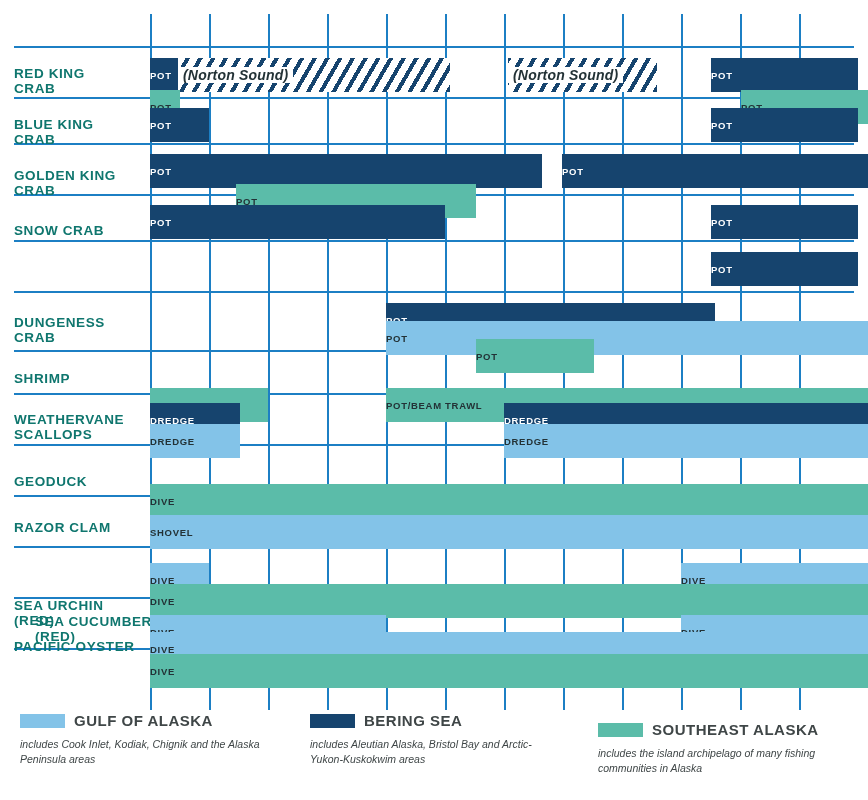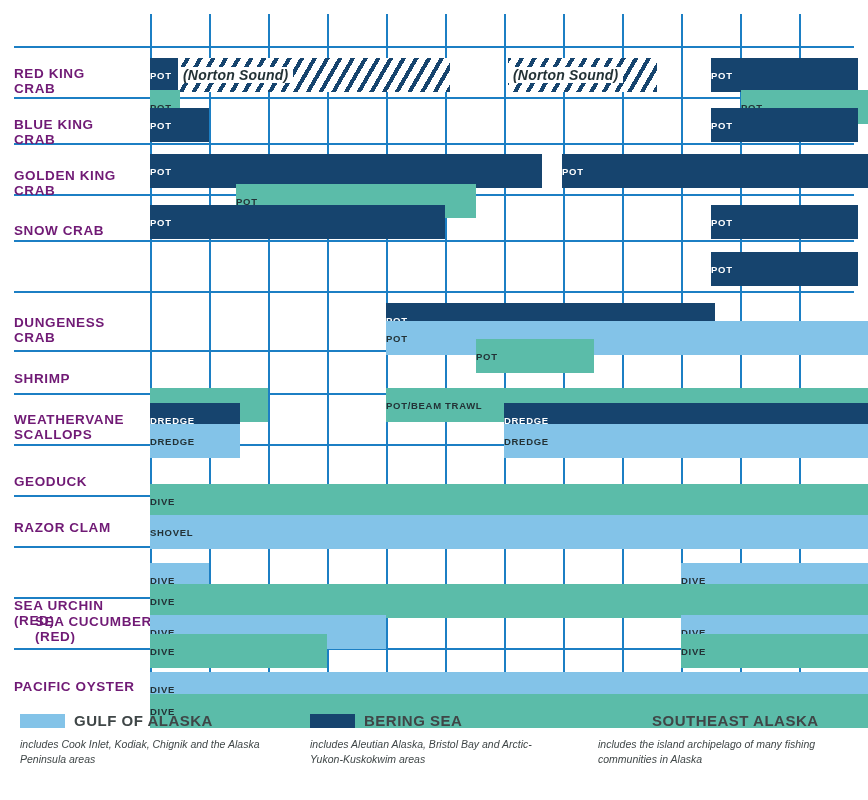--- a/index.html
+++ b/index.html
@@ -13,21 +13,21 @@
 
   
   .grid-layer{position:absolute;left:0;top:0;width:868px;height:710px;pointer-events:none;}
   .vline{position:absolute;top:14px;width:2px;background:#1C7FC4;}
   .rowline{position:absolute;left:14px;width:840px;height:2px;background:#1C7FC4;}
 
   
   .row{position:absolute;left:0;width:868px;}
   .row-label{
     position:absolute;left:14px;
-    color:#701a75;
+    color:#0f766e;
     font-weight:bold;
     font-size:13.5px;
     letter-spacing:0.6px;
     line-height:15px;
     text-transform:uppercase;
   }
   .bars{position:absolute;left:0;top:0;width:868px;height:100%;}
 
   .bar{
     position:absolute;
@@ -262,21 +262,21 @@
             <span>DIVE</span>
           </div>
           <div class="bar southeast" style="left: 150px; width: 177px; top: 37px;">
             <span>DIVE</span>
           </div>
           <div class="bar southeast" style="left: 681px; width: 187px; top: 37px;">
             <span>DIVE</span>
           </div>
         </div>
       </div>
-      <div class="row" style="top: 656px; height: 50px;">
+      <div class="row" style="top: 616px; height: 50px;">
         <div class="row-label" style="top: 23px;">PACIFIC OYSTER</div>
         <div class="bars">
           <div class="bar gulf" style="left: 150px; width: 718px; top: 16px;">
             <span>DIVE</span>
           </div>
           <div class="bar southeast" style="left: 150px; width: 718px; top: 38px;">
             <span>DIVE</span>
           </div>
         </div>
       </div>
@@ -290,21 +290,21 @@
         </div>
         <div class="legend-desc">includes Cook Inlet, Kodiak, Chignik and the Alaska Peninsula areas</div>
       </div>
       <div class="legend-col" style="left: 310px;">
         <div class="legend-head">
           <span class="legend-swatch bering"></span>
           <span class="legend-title">BERING SEA</span>
         </div>
         <div class="legend-desc">includes Aleutian Alaska, Bristol Bay and Arctic-Yukon-Kuskokwim areas</div>
       </div>
-      <div class="legend-col" style="left: 598px;">
+      <div class="legend-col" style="left: 598px; margin-top: 9px;">
         <div class="legend-head">
           <span class="legend-swatch southeast"></span>
           <span class="legend-title">SOUTHEAST ALASKA</span>
         </div>
         <div class="legend-desc">includes the island archipelago of many fishing communities in Alaska</div>
       </div>
     </div>
 
 </div>
 

